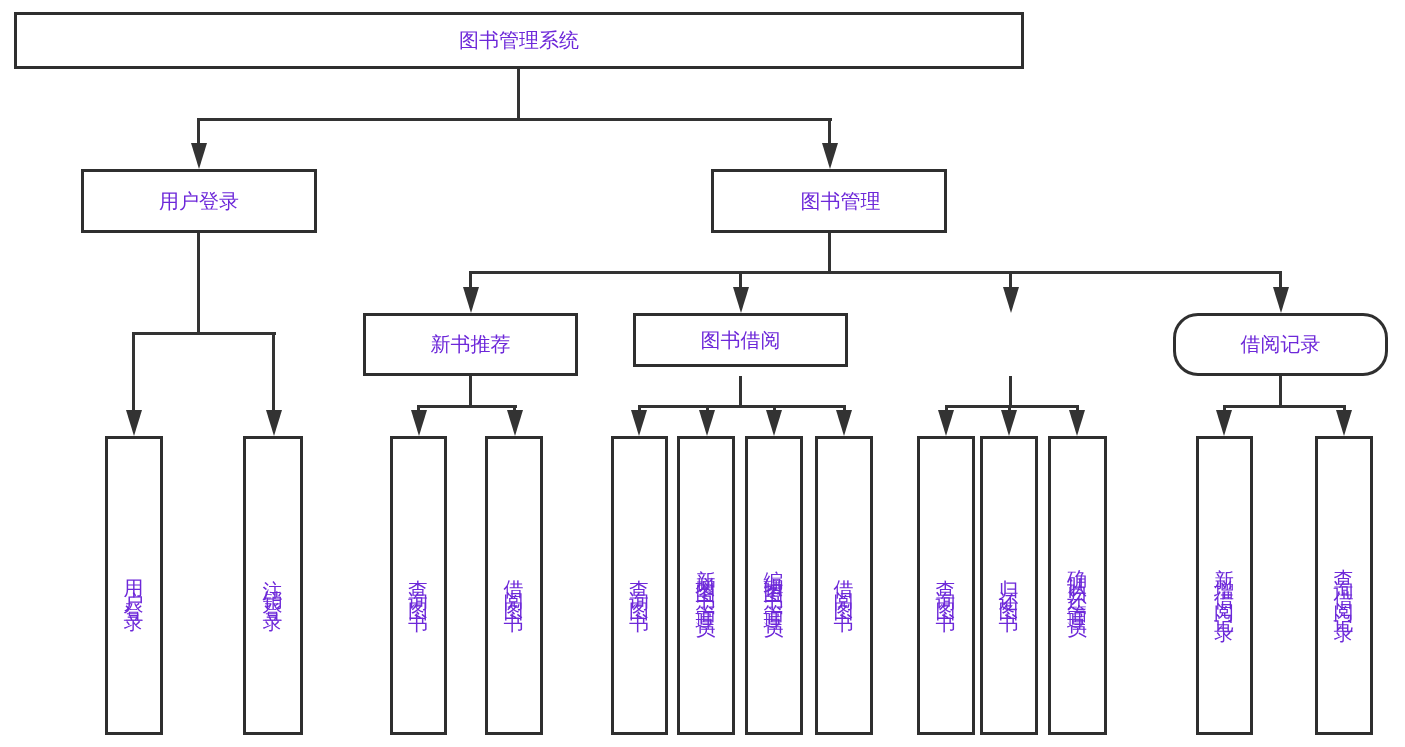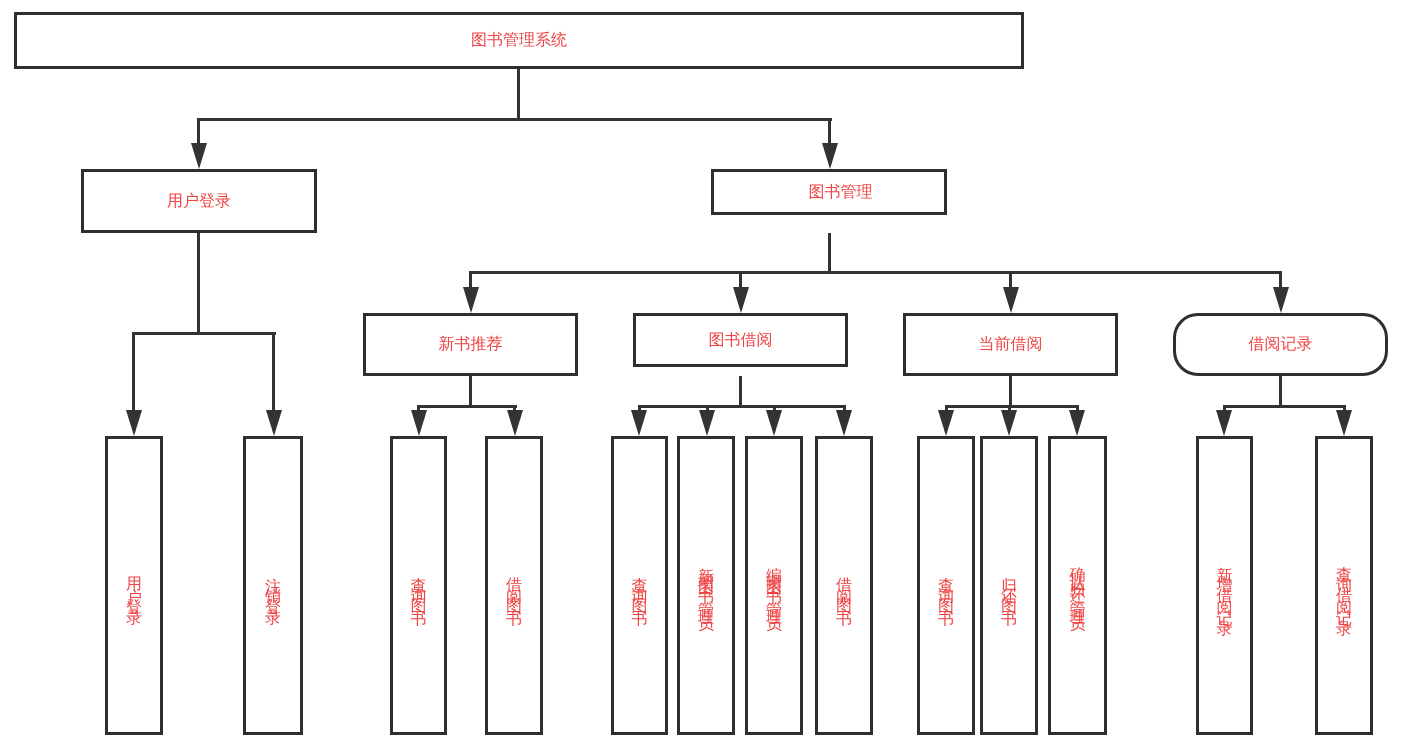--- a/index.html
+++ b/index.html
@@ -3,21 +3,21 @@
 <meta charset="utf-8">
 <style>
   html,body{margin:0;padding:0;background:#fff;}
   #stage{
     position:relative;width:1405px;height:747px;background:#ffffff;
     font-family:"Liberation Sans","DejaVu Sans",sans-serif;overflow:hidden;
   }
   .box{
     position:absolute;box-sizing:border-box;border:3px solid #2f2f2f;background:#fff;
     display:flex;align-items:center;justify-content:center;
-    color:#ef4444;font-size:16px;white-space:nowrap;
+    color:#6d28d9;font-size:20px;white-space:nowrap;
   }
   .vbox span{
     writing-mode:vertical-rl;text-orientation:mixed;letter-spacing:11px;line-height:1;
   }
   .vbox span.long{letter-spacing:7px;}
   .hline,.vline{position:absolute;background:#333333;}
   .hline{height:3px;}
   .vline{width:3px;}
   .arrow{
     position:absolute;width:0;height:0;
@@ -44,21 +44,21 @@
   <div class="vline" style="left:517px;top:69px;height:49px;"></div>
   <div class="hline" style="left:197px;top:118px;width:635px;"></div>
   <div class="vline" style="left:197px;top:118px;height:32px;"></div>
   <div class="arrow" style="left:191px;top:143px;"></div>
   <div class="vline" style="left:828px;top:118px;height:32px;"></div>
   <div class="arrow" style="left:822px;top:143px;"></div>
 
   <div class="box" style="left:81px;top:169px;width:236px;height:64px;">
     <span>用户登录</span>
   </div>
-  <div class="box" style="left:711px;top:169px;width:236px;height:46px;padding-left:23px;">
+  <div class="box" style="left:711px;top:169px;width:236px;height:64px;padding-left:23px;">
     <span>图书管理</span>
   </div>
 
   <div class="vline" style="left:197px;top:233px;height:102px;"></div>
   <div class="hline" style="left:132px;top:332px;width:144px;"></div>
   <div class="vline" style="left:132px;top:332px;height:82px;"></div>
   <div class="arrow" style="left:126px;top:410px;"></div>
   <div class="vline" style="left:272px;top:332px;height:82px;"></div>
   <div class="arrow" style="left:266px;top:410px;"></div>
 
@@ -71,23 +71,20 @@
   <div class="vline" style="left:1009px;top:271px;height:20px;"></div>
   <div class="arrow" style="left:1003px;top:287px;"></div>
   <div class="vline" style="left:1279px;top:271px;height:20px;"></div>
   <div class="arrow" style="left:1273px;top:287px;"></div>
 
   <div class="box" style="left:363px;top:313px;width:215px;height:63px;">
     <span>新书推荐</span>
   </div>
   <div class="box" style="left:633px;top:313px;width:215px;height:54px;">
     <span>图书借阅</span>
-  </div>
-  <div class="box" style="left:903px;top:313px;width:215px;height:63px;">
-    <span>当前借阅</span>
   </div>
   <div class="box" style="left:1173px;top:313px;width:215px;height:63px;border-radius:25px;">
     <span>借阅记录</span>
   </div>
 
   <div class="vline" style="left:469px;top:376px;height:32px;"></div>
   <div class="hline" style="left:417px;top:405px;width:100px;"></div>
   <div class="vline" style="left:417px;top:405px;height:10px;"></div>
   <div class="arrow" style="left:411px;top:410px;"></div>
   <div class="vline" style="left:513px;top:405px;height:10px;"></div>

